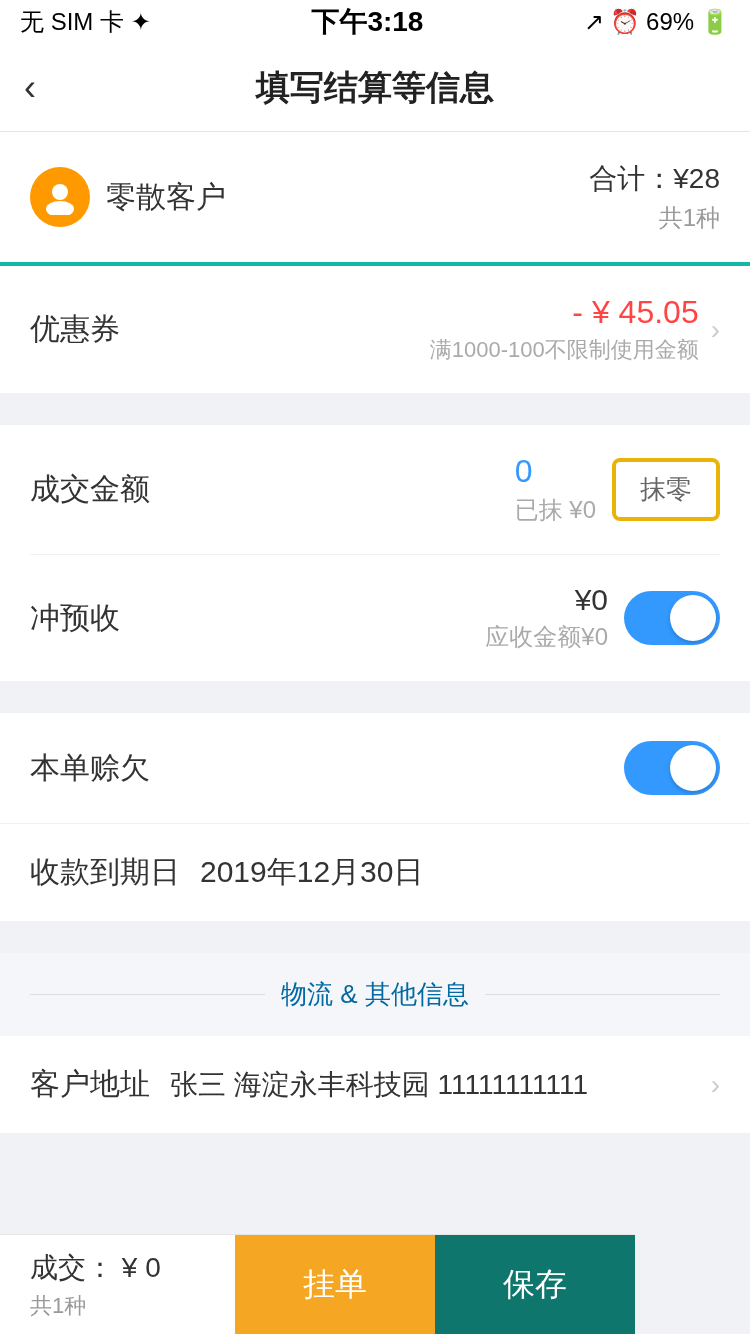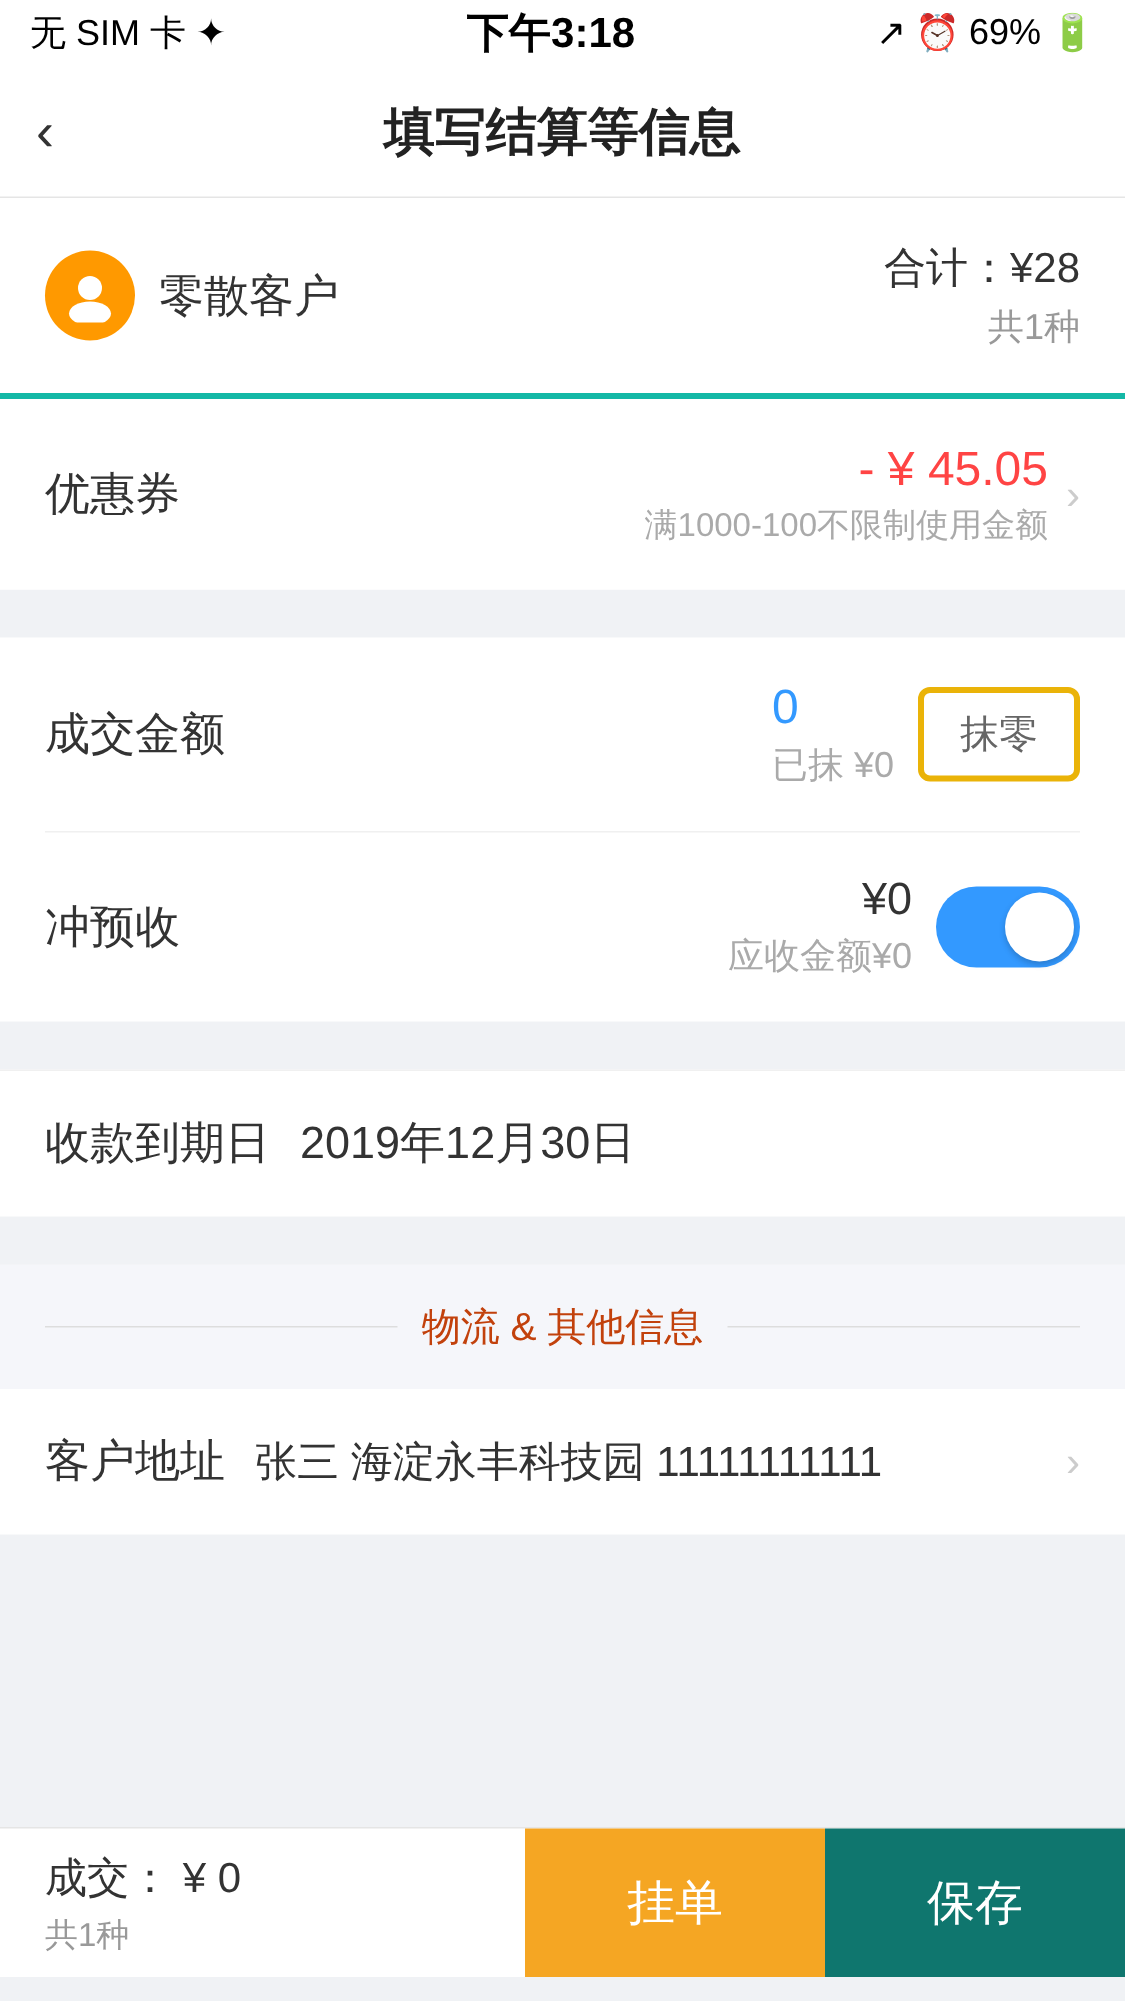--- a/index.html
+++ b/index.html
@@ -165,21 +165,21 @@
     .due-date-value { font-size: 30px; color: #333; }
 
     
     .logistics-section {
       background: #f5f6fa;
       padding: 24px 30px;
       text-align: center;
     }
     .logistics-title {
       font-size: 26px;
-      color: #c2410c;
+      color: #0369a1;
       text-align: center;
     }
     .logistics-line {
       display: flex;
       align-items: center;
       gap: 16px;
     }
     .logistics-line::before,
     .logistics-line::after {
       content: '';
@@ -196,22 +196,22 @@
       padding: 28px 30px;
       background: #fff;
     }
     .address-label { font-size: 30px; color: #333; min-width: 100px; }
     .address-value { font-size: 28px; color: #333; flex: 1; margin-left: 20px; }
     .address-chevron { font-size: 28px; color: #ccc; }
 
     
     .bottom-bar {
       position: fixed;
-      bottom: 16px;
-      width: 750px;
+      bottom: 0;
+      width: 635px;
       height: 100px;
       display: flex;
       background: #fff;
       border-top: 1px solid #e5e5e5;
     }
     .bottom-summary {
       flex: 1;
       display: flex;
       flex-direction: column;
       justify-content: center;
@@ -323,20 +323,24 @@
           </div>
           <div class="toggle"></div>
         </div>
       </div>
     </div>
   </div>
 
   <div class="divider"></div>
 
   <div class="section">
+    <div class="debt-row">
+      <span class="debt-label">本单赊欠</span>
+      <div class="toggle"></div>
+    </div>
 
     <div class="due-date-row">
       <span class="due-date-label">收款到期日</span>
       <span class="due-date-value">2019年12月30日</span>
     </div>
   </div>
 
   <div class="divider"></div>
 
   <div class="logistics-section">

